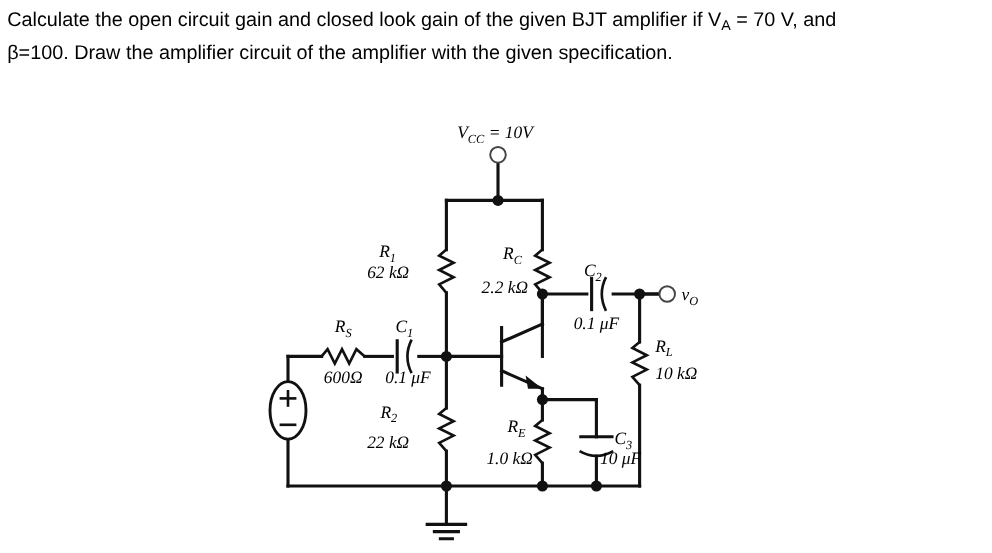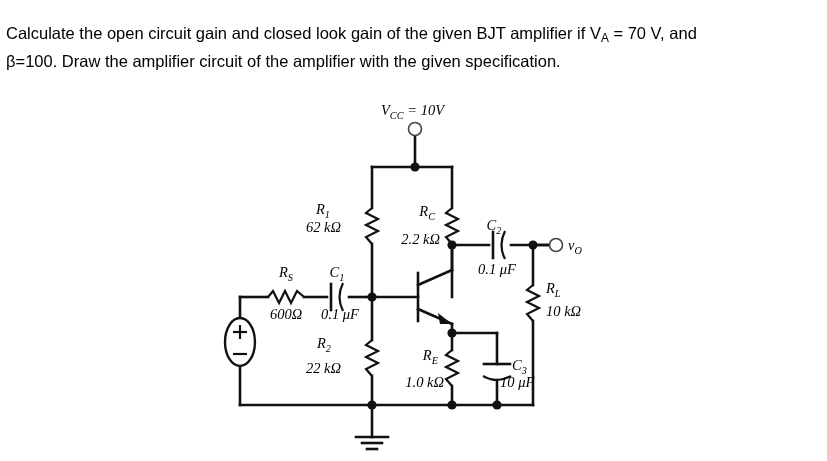--- a/index.html
+++ b/index.html
@@ -11,21 +11,21 @@
     width: 827px;
     height: 461px;
     position: relative;
     font-family: "Liberation Sans", sans-serif;
     color: #000000;
     overflow: hidden;
   }
   #question {
     position: absolute;
     left: 6px;
-    top: 20px;
+    top: 4px;
     width: 816px;
     font-size: 16.5px;
     line-height: 1.62;
     color: #000000;
     font-family: "Liberation Sans", sans-serif;
   }
   #question .qline { display: block; white-space: nowrap; }
   sub { font-size: 0.72em; vertical-align: -0.22em; }
   #circuit-area {
     position: absolute;

